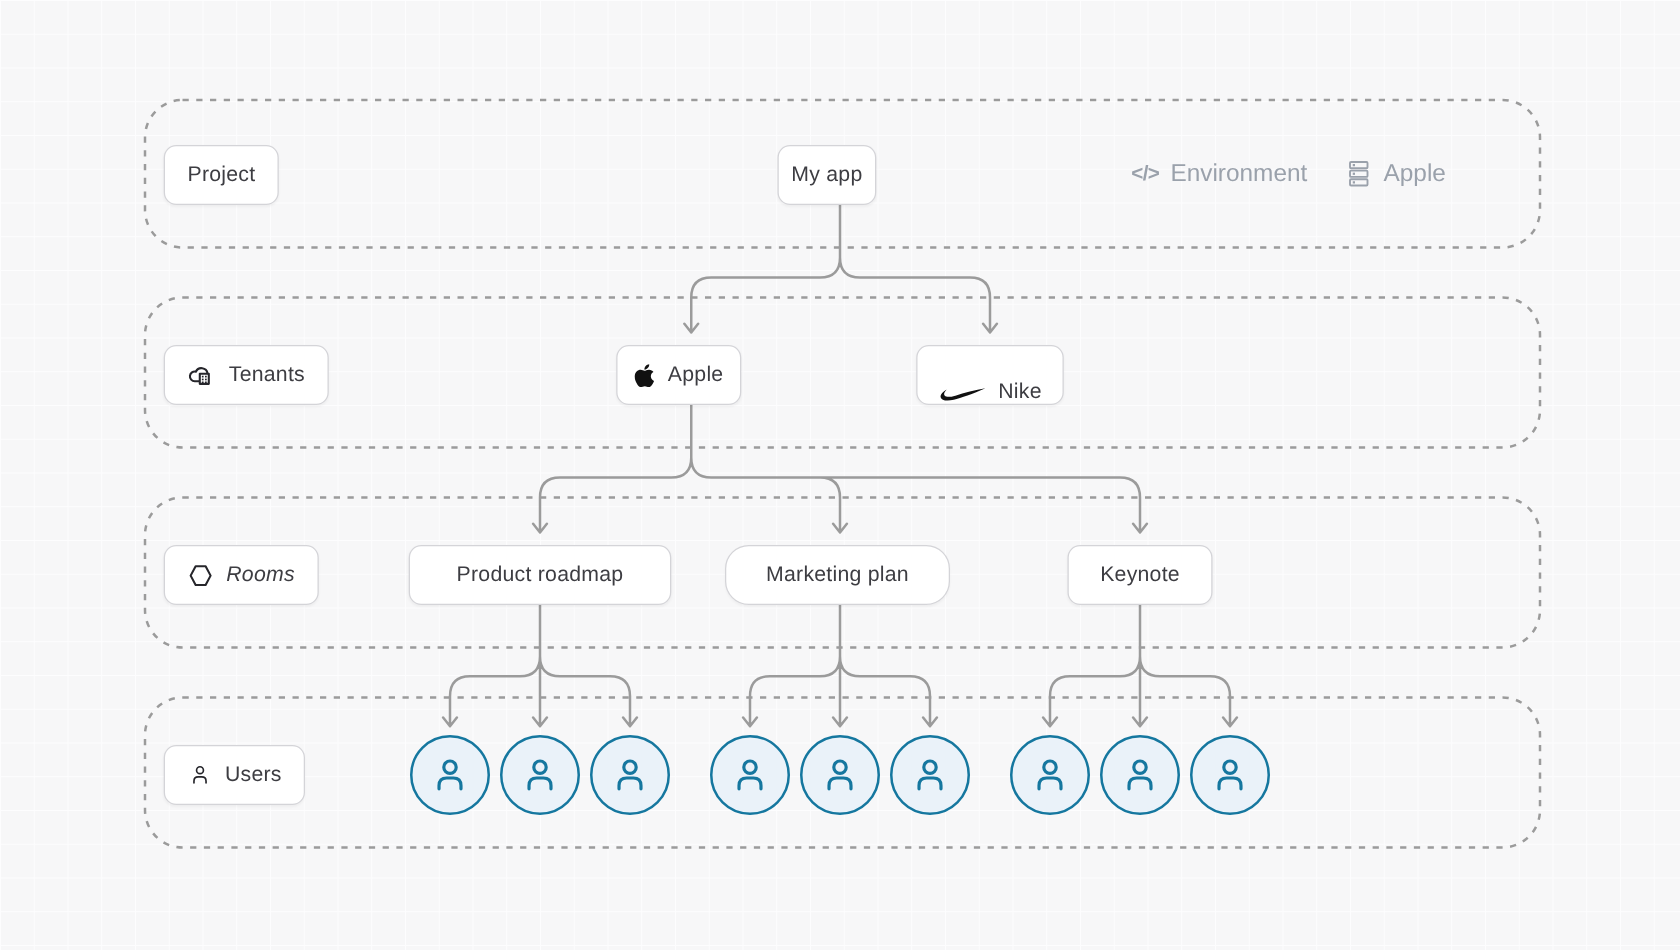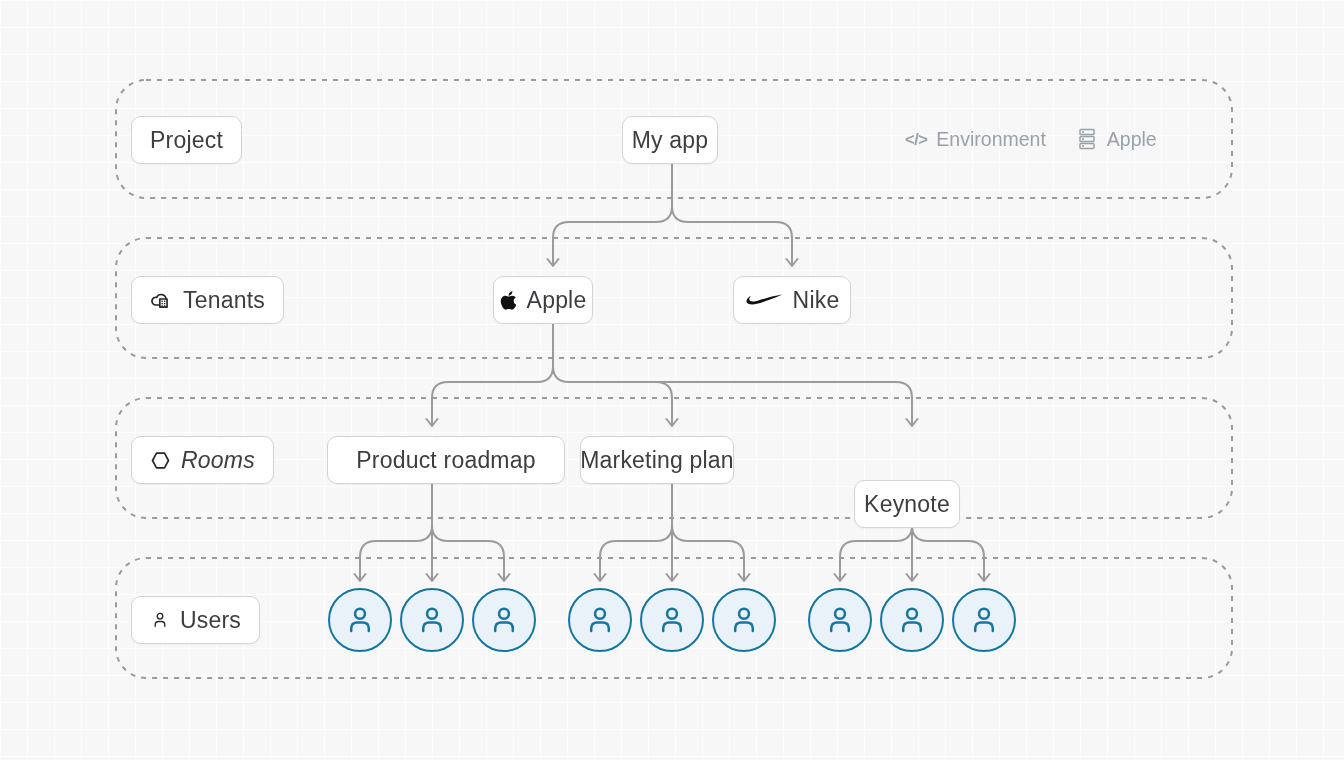--- a/index.html
+++ b/index.html
@@ -14,21 +14,21 @@
   }
   svg.overlay { position:absolute; left:0; top:0; pointer-events:none; }
   .lane-rect { fill:none; stroke:#9b9b9b; stroke-width:2; stroke-dasharray:5 6; }
   #edge-path { fill:none; stroke:#9b9b9b; stroke-width:2; stroke-linecap:round; stroke-linejoin:round; }
 
   .node, .badge {
     position:absolute; box-sizing:border-box;
     display:flex; align-items:center; justify-content:center; gap:10px;
     height:48px; padding:0 18px;
     background:#ffffff; border:1px solid #d4d4d8; border-radius:10px;
-    color:#3d3d42; font-size:23px; letter-spacing:.2px; white-space:nowrap;
+    color:#3d3d42; font-size:17px; letter-spacing:.2px; white-space:nowrap;
     box-shadow:0 1px 2px rgba(0,0,0,.04);
     z-index:3;
   }
   .icon { display:flex; align-items:center; justify-content:center; flex:none; }
   .icon svg { display:block; }
   .stroke-dark   { stroke:#26262b; fill:none; stroke-width:1.6; stroke-linecap:round; stroke-linejoin:round; }
   .fill-dark     { fill:#26262b; }
 
   .meta { position:absolute; top:127px; left:905px; display:flex; align-items:center; gap:30px; z-index:3;
           color:#9aa1ab; font-size:19.5px; }
@@ -109,49 +109,49 @@
           <rect class="stroke-gray" x="4" y="16.4" width="14" height="5" rx="0.8"></rect>
           <rect class="fill-gray" x="6.2" y="4.2" width="1.8" height="1.8"></rect>
           <rect class="fill-gray" x="6.2" y="11.1" width="1.8" height="1.8"></rect>
           <rect class="fill-gray" x="6.2" y="18" width="1.8" height="1.8"></rect>
         </svg>
       </span>
       <span>Apple</span>
     </div>
   </div>
 
-  <div class="node" style="left:622px; top:116px; width:96px;">
+  <div class="node" style="left:622px; top:116px; width:79px;">
     <span>My app</span>
   </div>
 
   <div class="node" style="left:493px; top:276px; width:100px;">
     <span class="icon">
       <svg width="17" height="21" viewBox="0 0 384 512">
         <path fill="#111111" d="M318.7 268.7c-.2-36.7 16.4-64.4 50-84.8-18.8-26.9-47.2-41.7-84.7-44.6-35.5-2.7-74.3 20.7-88.5 20.7-15 0-49.4-19.7-76.4-19.7C63.3 141.2 4 184.8 4 273.5q0 39.3 14.4 81.2c12.8 36.7 59 126.7 107.2 125.2 25.2-.6 43-17.9 75.8-17.9 31.8 0 48.3 17.9 76.4 17.9 48.6-.7 90.4-82.5 102.6-119.3-65.2-30.7-61.7-90-61.7-91.9zm-56.6-164.2c27.3-32.4 24.8-61.9 24-72.5-24.1 1.4-52 16.4-67.9 34.9-17.5 19.8-27.8 44.3-25.6 71.9 26.1 2 49.9-11.4 69.5-34.3z"></path>
       </svg>
     </span>
     <span>Apple</span>
   </div>
 
-  <div class="node" style="left:733px; top:276px; width:118px;">
+  <div class="node" style="left:733px; top:276px; width:118px;align-items:flex-end;">
     <span class="icon">
       <svg width="38" height="14" viewBox="0 0 60 20">
         <path fill="#111111" d="M59 1.5 C43 8.5 28 14 19 16 C9 18.2 3.5 16.3 2.5 13 C1.6 10 4.6 6.1 10 3 C6.8 6.3 5.9 9.1 7.6 10.9 C9.5 12.9 14.2 12.8 21 10.8 C32 7.5 46 3.5 59 1.5 Z"></path>
       </svg>
     </span>
     <span>Nike</span>
   </div>
 
-  <div class="node" style="left:327px; top:436px; width:238px;justify-content:center;">
+  <div class="node" style="left:327px; top:436px; width:210px;justify-content:center;">
     <span>Product roadmap</span>
   </div>
-  <div class="node" style="left:580px; top:436px; width:154px;">
+  <div class="node" style="left:580px; top:436px; width:180px;border-radius:19px;">
     <span>Marketing plan</span>
   </div>
-  <div class="node" style="left:854px; top:436px; width:106px;margin-top:44px;">
+  <div class="node" style="left:854px; top:436px; width:116px;">
     <span>Keynote</span>
   </div>
 
   <div id="avatar-layer">
       <div class="avatar" style="left: 328px;">
         <svg width="34" height="34" viewBox="0 0 24 24">
           <circle cx="12" cy="7.6" r="3.5"></circle>
           <path d="M5.8 19.8 L5.8 18 Q5.8 13.7 10.1 13.7 L13.9 13.7 Q18.2 13.7 18.2 18 L18.2 19.8"></path>
         </svg>
       </div>

